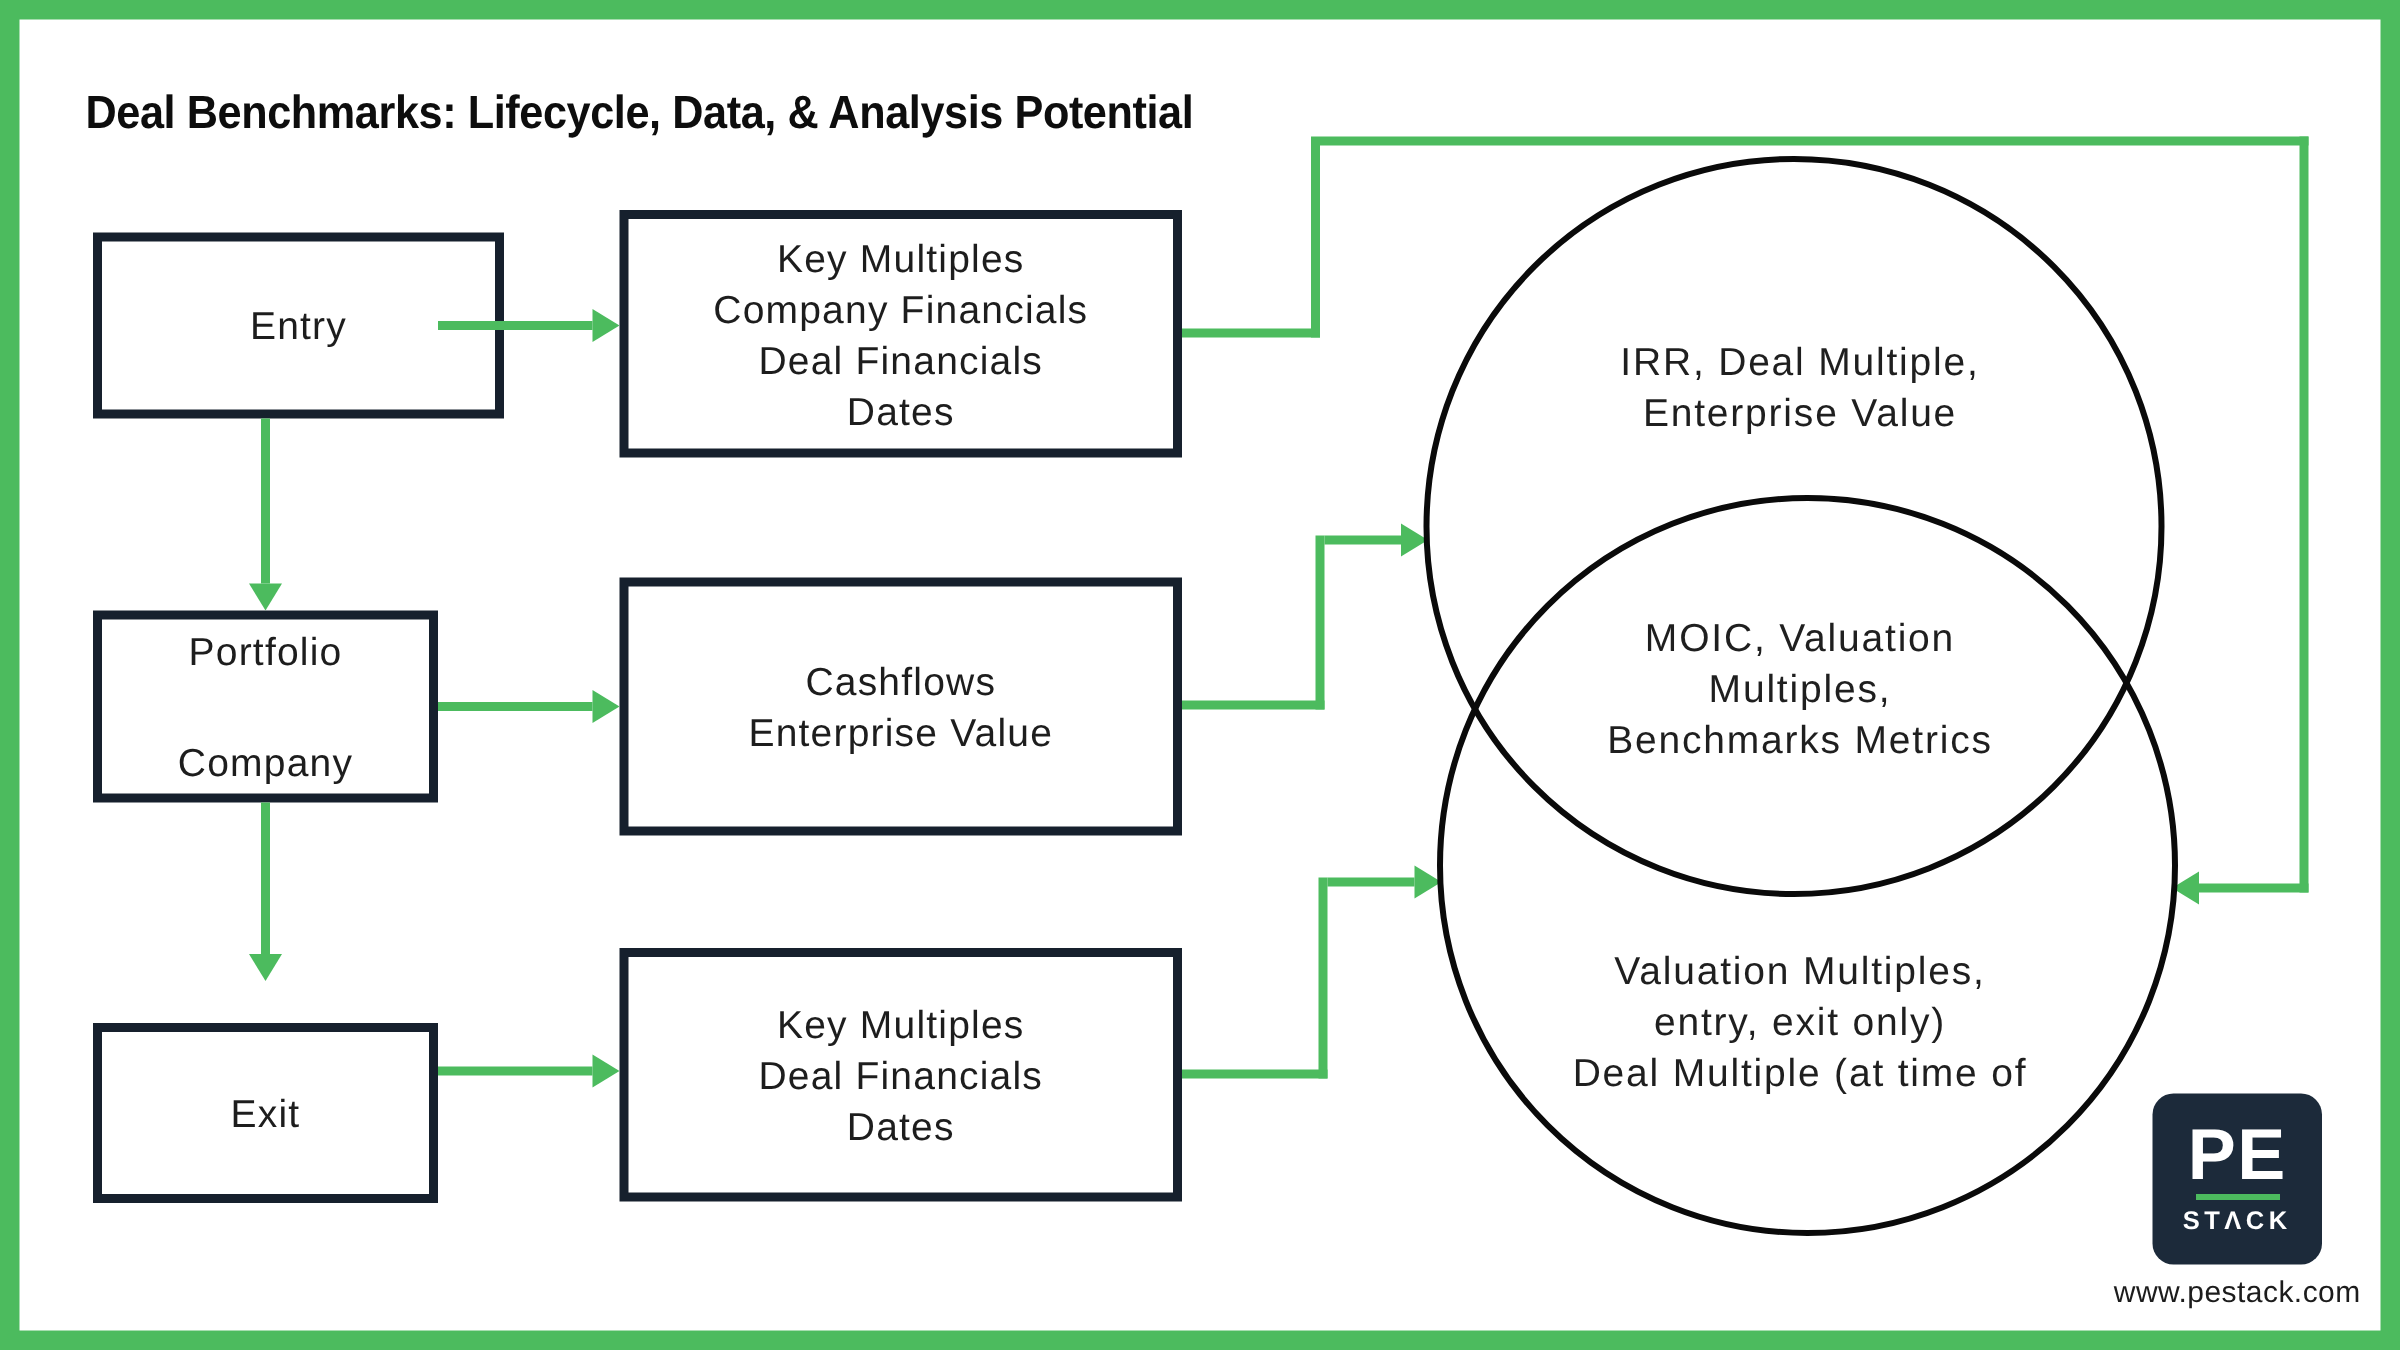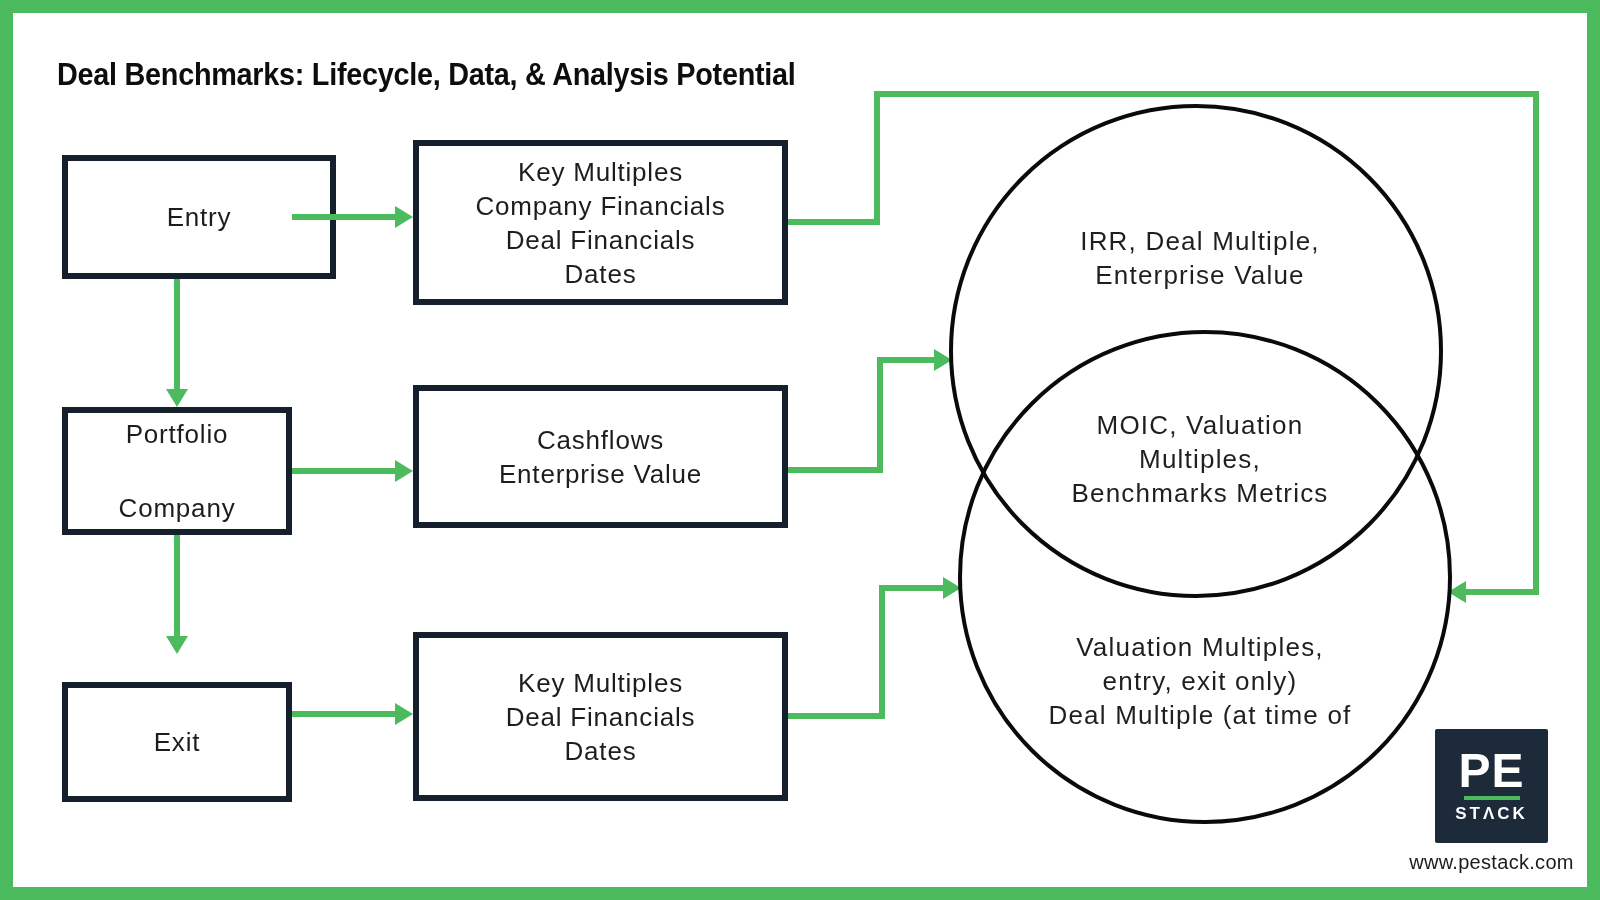--- a/index.html
+++ b/index.html
@@ -28,21 +28,21 @@
   .circle{
     position:absolute;width:494px;height:494px;border-radius:50%;
     border:4px solid #0a0a0a;box-sizing:border-box;background:transparent;
   }
   .venn-label{
     position:absolute;width:500px;text-align:center;color:#1f1f1f;
     font-size:26px;line-height:34px;font-weight:300;letter-spacing:1.2px;
   }
   .logo{
     position:absolute;left:1435px;top:729px;width:113px;height:114px;background:#1C2A3A;
-    display:flex;flex-direction:column;align-items:center;justify-content:center;border-radius:2px;
+    display:flex;flex-direction:column;align-items:center;justify-content:center;border-radius:14px;
   }
   .logo-pe{color:#ffffff;font-size:48px;font-weight:700;line-height:44px;letter-spacing:1px;}
   .logo-rule{width:56px;height:4px;background:#4CBB5E;margin:3px 0 4px 0;}
   .logo-stack{color:#ffffff;font-size:17px;font-weight:700;letter-spacing:3px;}
   .website{
     position:absolute;left:1393px;top:851px;width:197px;text-align:center;
     font-size:20px;color:#1c1c1c;font-weight:400;letter-spacing:0.3px;
   }
 </style>
 </head>
@@ -63,21 +63,21 @@
   <div class="box" style="left:62px;top:654px;width:230px;height:120px;margin-top:28px;">
     <div>Exit</div>
   </div>
 
   <div class="box" style="left:413px;top:140px;width:375px;height:165px;">
     <div>Key Multiples</div>
     <div>Company Financials</div>
     <div>Deal Financials</div>
     <div>Dates</div>
   </div>
-  <div class="box" style="left:413px;top:385px;width:375px;height:143px;">
+  <div class="box" style="left:413px;top:385px;width:375px;height:172px;">
     <div>Cashflows</div>
     <div>Enterprise Value</div>
   </div>
   <div class="box" style="left:413px;top:632px;width:375px;height:169px;">
     <div>Key Multiples</div>
     <div>Deal Financials</div>
     <div>Dates</div>
   </div>
 
   <div class="hline" style="left:292px;top:214px;width:103px;height:6px;"></div>

